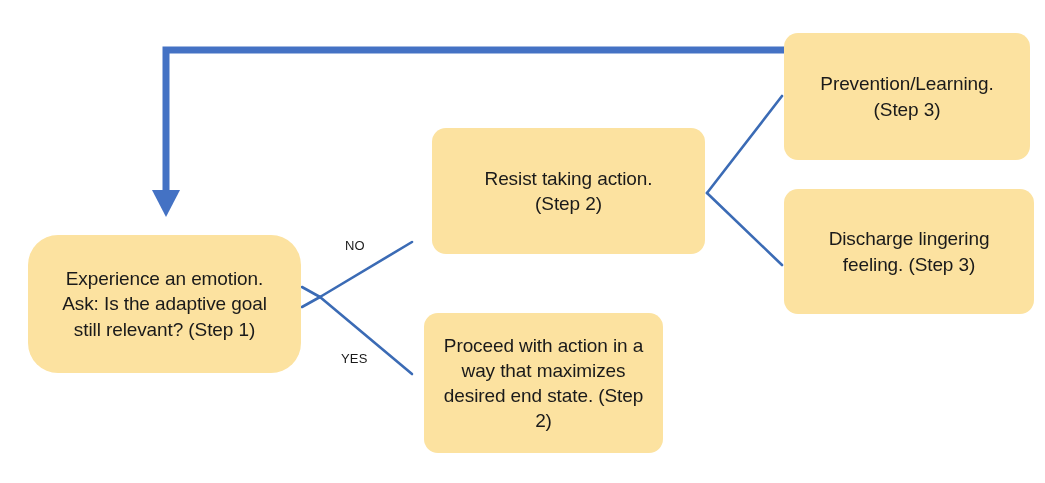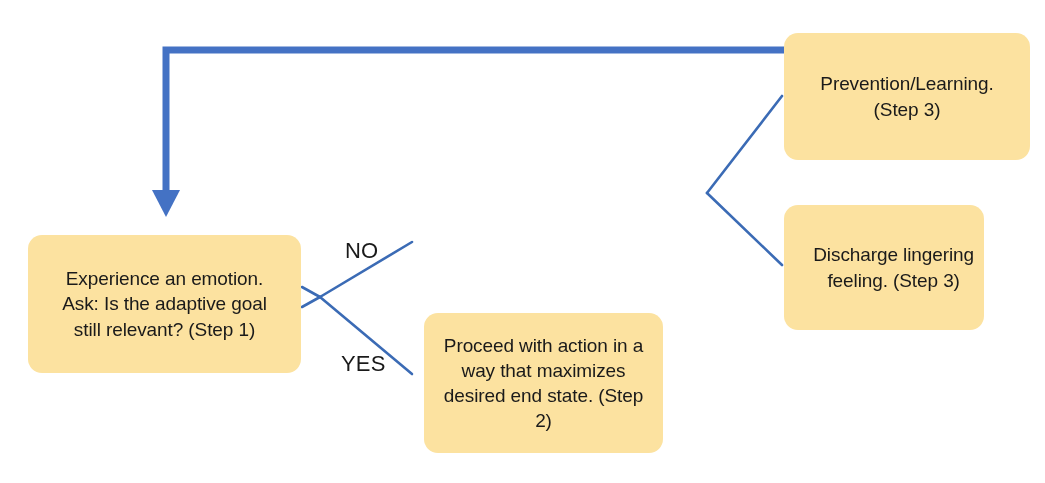--- a/index.html
+++ b/index.html
@@ -40,30 +40,30 @@
     font-size: 19px;
     line-height: 1.32;
     color: #1a1a1a;
     text-align: center;
     white-space: pre-line;
     letter-spacing: -0.1px;
   }
   .branch-label {
     position: absolute;
     font-family: "Liberation Sans", sans-serif;
-    font-size: 22px;
+    font-size: 13px;
     color: #1a1a1a;
     letter-spacing: 0.2px;
     white-space: nowrap;
   }
   
-  #node-experience   { left: 28px;  top: 235px; width: 273px; height: 138px; }
+  #node-experience   { left: 28px;  top: 235px; width: 273px; height: 138px; border-radius: 30px; }
   #node-resist       { left: 432px; top: 128px; width: 273px; height: 126px; }
   #node-prevention   { left: 784px; top: 33px;  width: 246px; height: 127px; }
-  #node-discharge    { left: 784px; top: 205px; width: 200px; height: 125px; justify-content: flex-end; }
+  #node-discharge    { left: 784px; top: 189px; width: 250px; height: 125px; }
   #node-proceed      { left: 424px; top: 313px; width: 239px; height: 140px; }
   
   #label-no  { left: 345px; top: 238px; }
   #label-yes { left: 341px; top: 330px; margin-top: 21px; }
 </style>
 </head>
 <body>
 
 <div id="canvas">
 
@@ -80,20 +80,24 @@
     <path d="M 790 50 L 166 50 L 166 196" fill="none" stroke="#4472C4" stroke-width="7" stroke-linecap="butt" stroke-linejoin="miter"></path>
     <polygon points="166,217 152,190 180,190" fill="#4472C4"></polygon>
   </svg>
 
   <div class="node" id="node-experience">
     <span class="node-text">Experience an emotion.
 Ask: Is the adaptive goal
 still relevant? (Step 1)</span>
   </div>
 
+  <div class="node" id="node-resist">
+    <span class="node-text">Resist taking action.
+(Step 2)</span>
+  </div>
 
   <div class="node" id="node-prevention">
     <span class="node-text">Prevention/Learning.
 (Step 3)</span>
   </div>
 
   <div class="node" id="node-discharge">
     <span class="node-text">Discharge lingering
 feeling. (Step 3)</span>
   </div>

